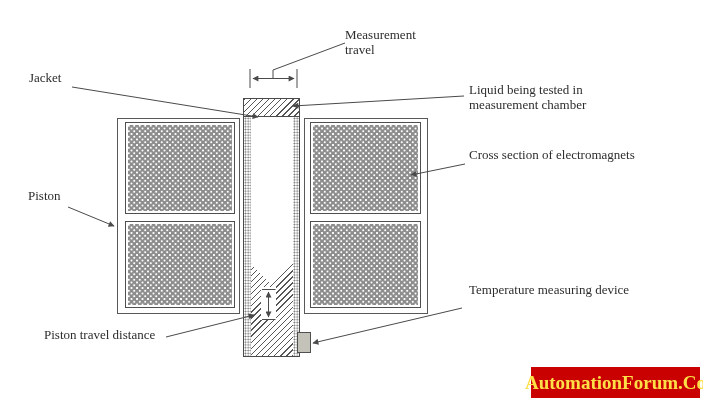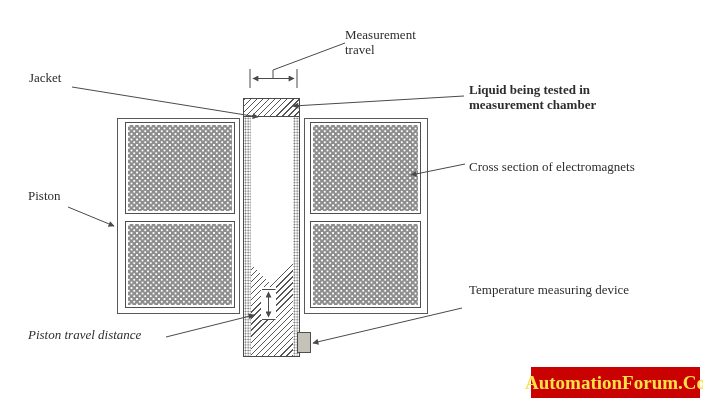--- a/index.html
+++ b/index.html
@@ -73,24 +73,24 @@
     <div class="piston-body hatch">
       <div class="funnel"></div>
     </div>
     <div class="slot"></div>
   </div>
 
   <div class="temp-device"></div>
 
   <div class="label" style="left:345px;top:28px;width:86px;">Measurement travel</div>
   <div class="label nowrap" style="left:29px;top:71px;">Jacket</div>
-  <div class="label" style="left:469px;top:83px;width:133px;font-weight:bold;">Liquid being tested in measurement chamber</div>
-  <div class="label nowrap" style="left:469px;top:160px;">Cross section of electromagnets</div>
+  <div class="label" style="left:469px;top:83px;width:133px;">Liquid being tested in measurement chamber</div>
+  <div class="label nowrap" style="left:469px;top:148px;">Cross section of electromagnets</div>
   <div class="label nowrap" style="left:28px;top:189px;">Piston</div>
-  <div class="label nowrap" style="left:28px;top:328px;font-style:italic;">Piston travel distance</div>
+  <div class="label nowrap" style="left:44px;top:328px;">Piston travel distance</div>
   <div class="label nowrap" style="left:469px;top:283px;">Temperature measuring device</div>
 
   <div class="banner" id="banner" style="background: rgb(202, 1, 1); color: #fde047;">
     <span>AutomationForum.Co</span>
   </div>
 
   <svg class="overlay" width="703" height="400" viewBox="0 0 703 400">
     <defs>
       <marker id="ah" viewBox="0 0 10 10" refX="9" refY="5" markerWidth="7.5" markerHeight="6" orient="auto-start-reverse">
         <path d="M0,0 L10,5 L0,10 z" fill="#4a4a4a"></path>

